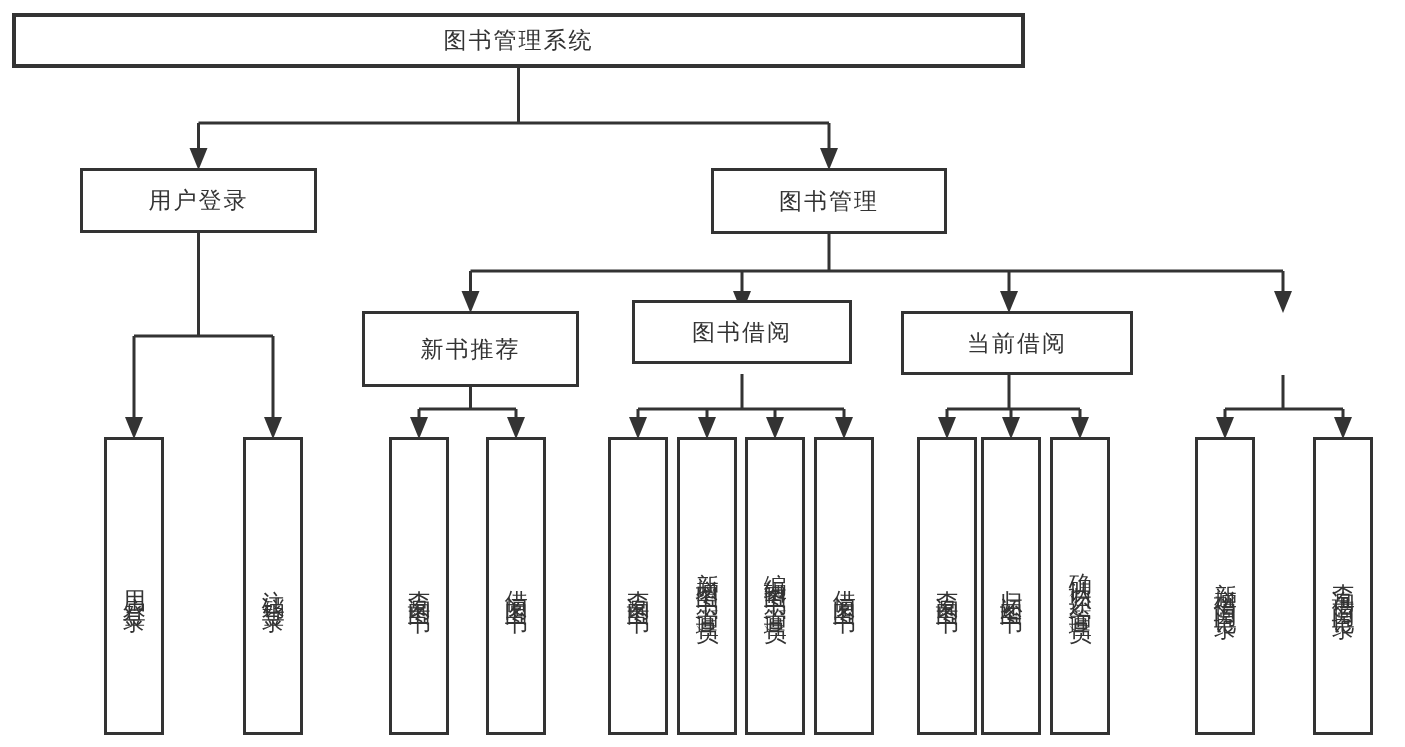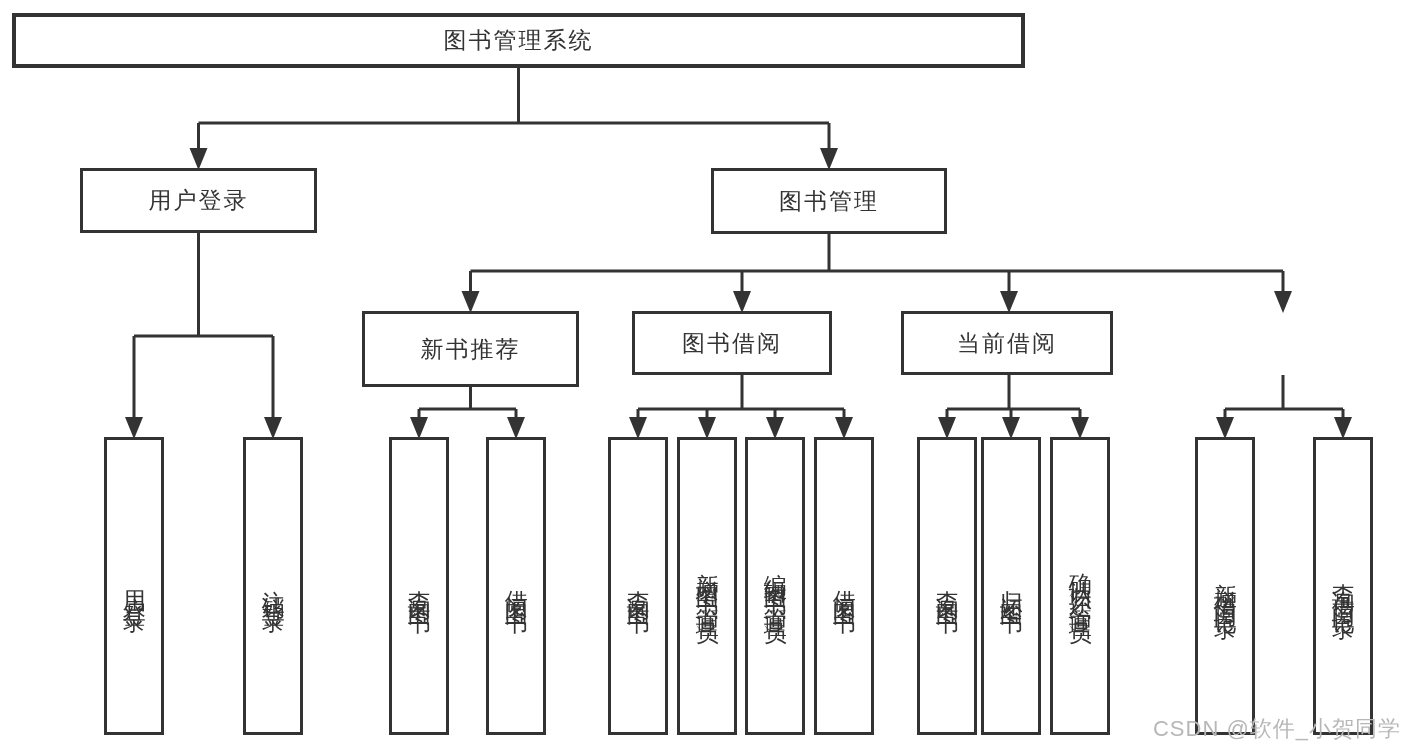--- a/index.html
+++ b/index.html
@@ -113,24 +113,24 @@
   <div class="hbox" style="left:80px; top:168px; width:237px; height:65px;">
     <span>用户登录</span>
   </div>
   <div class="hbox" style="left:711px; top:168px; width:236px; height:66px;">
     <span>图书管理</span>
   </div>
 
   <div class="hbox" style="left:362px; top:311px; width:217px; height:76px;">
     <span>新书推荐</span>
   </div>
-  <div class="hbox" style="left:632px; top:311px; width:200px; height:64px;">
+  <div class="hbox" style="left:632px; top:300px; width:220px; height:64px;">
     <span>图书借阅</span>
   </div>
-  <div class="hbox" style="left:901px; top:311px; width:212px; height:64px;">
+  <div class="hbox" style="left:901px; top:311px; width:232px; height:64px;">
     <span>当前借阅</span>
   </div>
 
   <div class="vbox" style="left:104px; top:437px;">
     <span>用户登录</span>
   </div>
   <div class="vbox" style="left:243px; top:437px;">
     <span>注销登录</span>
   </div>
 
@@ -164,15 +164,14 @@
     <span>确认归还（管理员）</span>
   </div>
 
   <div class="vbox" style="left:1195px; top:437px;">
     <span>新增借阅记录</span>
   </div>
   <div class="vbox" style="left:1313px; top:437px;">
     <span>查询借阅记录</span>
   </div>
 
-  <div class="watermark">CSDN @软件_小贺同学</div>
 
 </div>
 
 </body></html>

